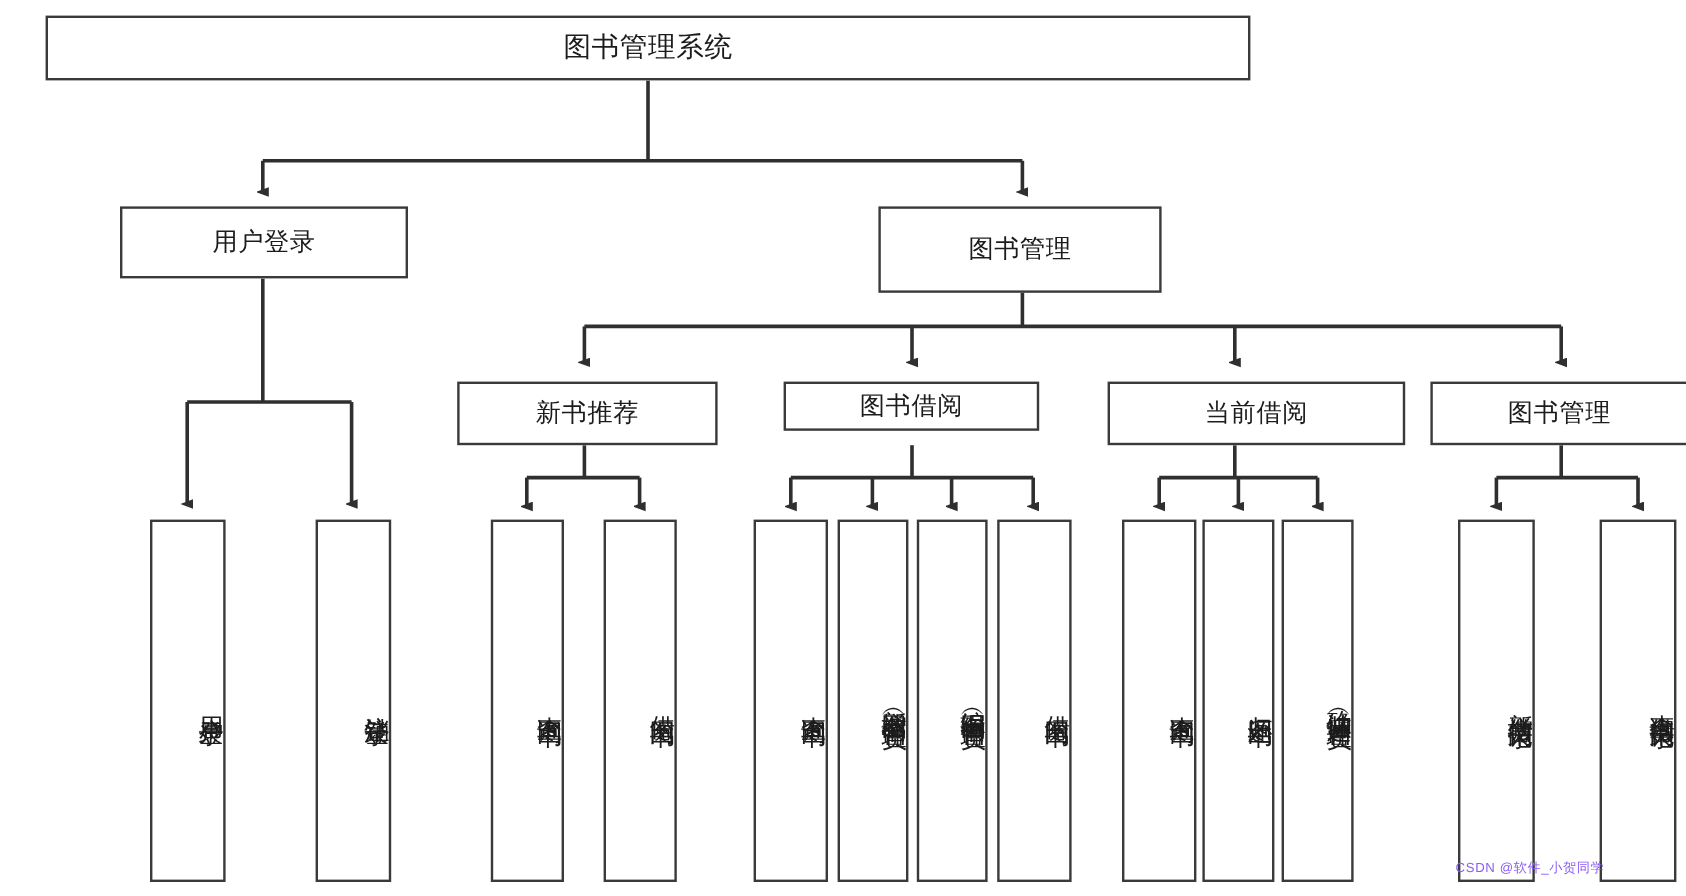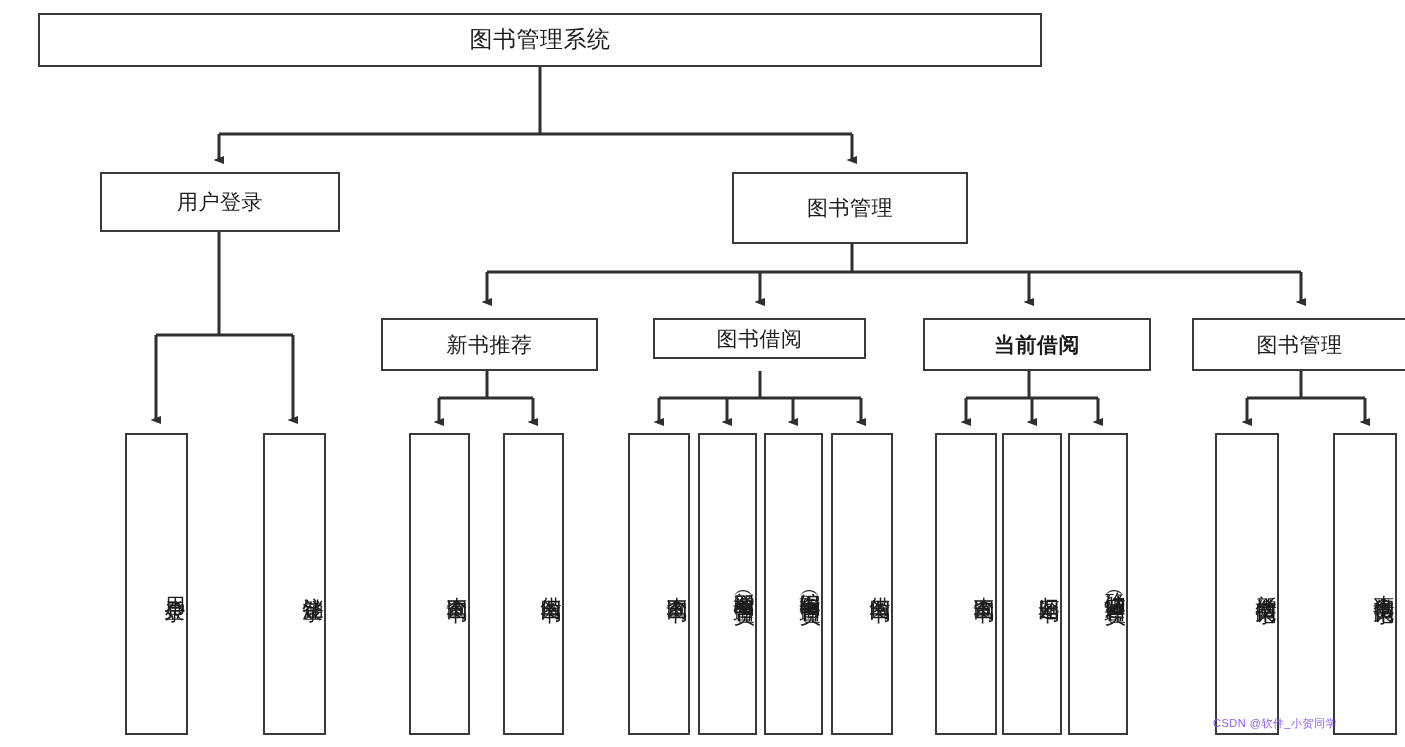--- a/index.html
+++ b/index.html
@@ -122,21 +122,21 @@
     </g>
   </svg>
 
   <div class="node root" style="left:18px; top:13px; width:1004px; height:54px;">图书管理系统</div>
 
   <div class="node" style="left:80px; top:172px; width:240px; height:60px;">用户登录</div>
   <div class="node" style="left:712px; top:172px; width:236px; height:72px;">图书管理</div>
 
   <div class="node" style="left:361px; top:318px; width:217px; height:53px;text-align:right;">新书推荐</div>
   <div class="node" style="left:633px; top:318px; width:213px; height:41px;">图书借阅</div>
-  <div class="node" style="left:903px; top:318px; width:228px; height:53px;font-weight:bold;">当前借阅</div>
+  <div class="node" style="left:903px; top:318px; width:248px; height:53px;">当前借阅</div>
   <div class="node" style="left:1172px; top:318px; width:215px; height:53px;">图书管理</div>
 
   <div class="node vertical" style="left:105px; top:433px; width:63px; height:302px;">
     <span class="vtext">用户登录</span>
   </div>
   <div class="node vertical" style="left:243px; top:433px; width:63px; height:302px;">
     <span class="vtext">注销登录</span>
   </div>
 
   <div class="node vertical" style="left:389px; top:433px; width:61px; height:302px;">

